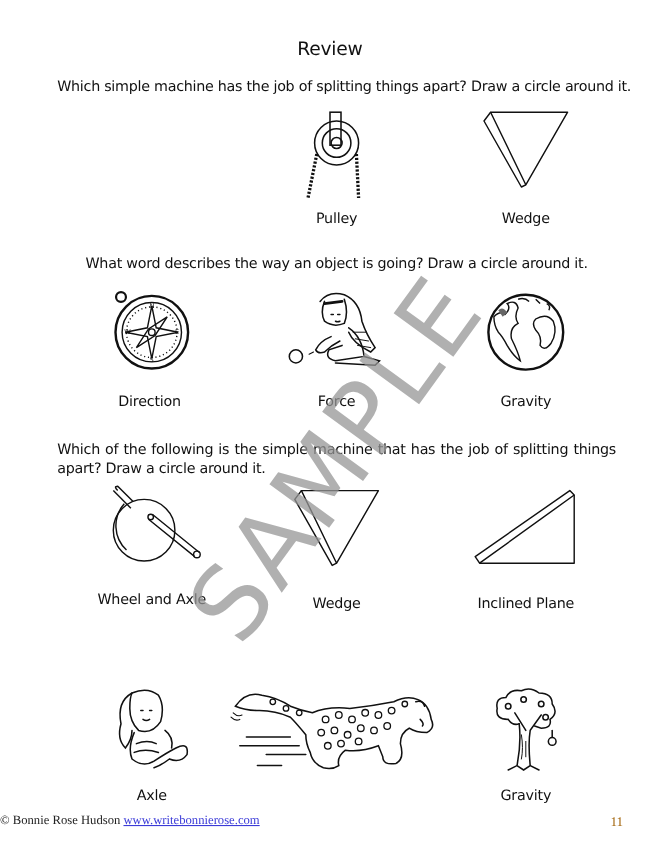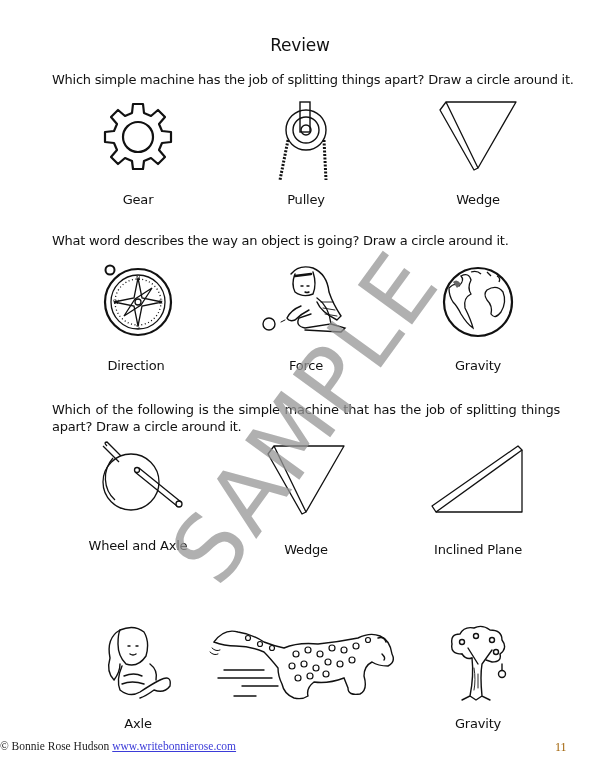--- a/index.html
+++ b/index.html
@@ -3,21 +3,21 @@
 <meta charset="utf-8">
 <style>
   html, body { margin:0; padding:0; background:#ffffff; }
   body { width:600px; height:776px; position:relative; overflow:hidden;
          font-family:"DejaVu Sans", "Liberation Sans", sans-serif; color:#111; }
   .page { position:absolute; left:0; top:0; width:600px; height:568px;border-radius:16px; }
   .title { position:absolute; left:0; width:600px; top:35px; text-align:center;
            font-size:17px; letter-spacing:-0.2px; }
   .question { position:absolute; left:52px; width:508px; font-size:13px; line-height:16.5px;
               text-align:justify; letter-spacing:-0.25px; }
-  .question.single { text-align:left; white-space:nowrap; }
+  .question.single { text-align:center; white-space:nowrap; }
   .opt { position:absolute; width:150px; text-align:center; }
   .opt .art { position:relative; margin:0 auto; }
   .opt .label { font-size:13px; letter-spacing:-0.2px; position:absolute; left:0; width:150px; text-align:center; }
   svg { display:block; }
   .footer { position:absolute; top:740px; left:0; width:600px; text-align:left;
             font-family:"Liberation Serif", "DejaVu Serif", serif; font-size:11.5px; color:#222; }
   .footer a { color:#3b3bd8; text-decoration:underline; }
   .pagenum { position:absolute; top:740px; left:555px; font-family:"Liberation Serif", serif; font-size:12px; color:#a16207; }
   .watermark { position:absolute; left:120px; top:380px; width:360px; text-align:center;
                font-family:"DejaVu Sans", sans-serif; font-size:92px; color:rgba(150,150,150,0.75);
@@ -26,31 +26,20 @@
 </style>
 </head>
 <body>
 
 <div class="page">
 
   <div class="title">Review</div>
 
   <div class="question single" style="top:72px;">Which simple machine has the job of splitting things apart? Draw a circle around it.</div>
 
-  <div class="opt" style="left:63px; top:100px;">
-    <div class="art" style="width:72px;height:72px;">
-      <svg width="72" height="72" viewBox="0 0 72 72">
-        <g fill="none" stroke="#111" stroke-width="2.2" stroke-linejoin="round">
-          <path d="M31,4 L41,4 L42,13 L49,16 L56,10 L63,17 L57,24 L60,31 L69,32 L69,42 L60,43 L57,50 L63,57 L56,64 L49,58 L42,61 L41,69 L31,69 L30,61 L23,58 L16,64 L9,57 L15,50 L12,43 L3,42 L3,32 L12,31 L15,24 L9,17 L16,10 L23,16 L30,13 Z"></path>
-          <circle cx="36" cy="37" r="15"></circle>
-        </g>
-      </svg>
-    </div>
-    <div class="label" style="top:92px;">Gear</div>
-  </div>
 
   <div class="opt" style="left:231px; top:100px;">
     <div class="art" style="width:60px;height:82px;">
       <svg width="60" height="82" viewBox="0 0 60 82">
         <g fill="none" stroke="#111" stroke-width="1.4">
           <rect x="24" y="2" width="10" height="30"></rect>
           <circle cx="30" cy="30" r="20"></circle>
           <circle cx="30" cy="30" r="13"></circle>
           <circle cx="30" cy="30" r="5"></circle>
           <path d="M12,40 L4,80" stroke-dasharray="2 1.5" stroke-width="3"></path>

